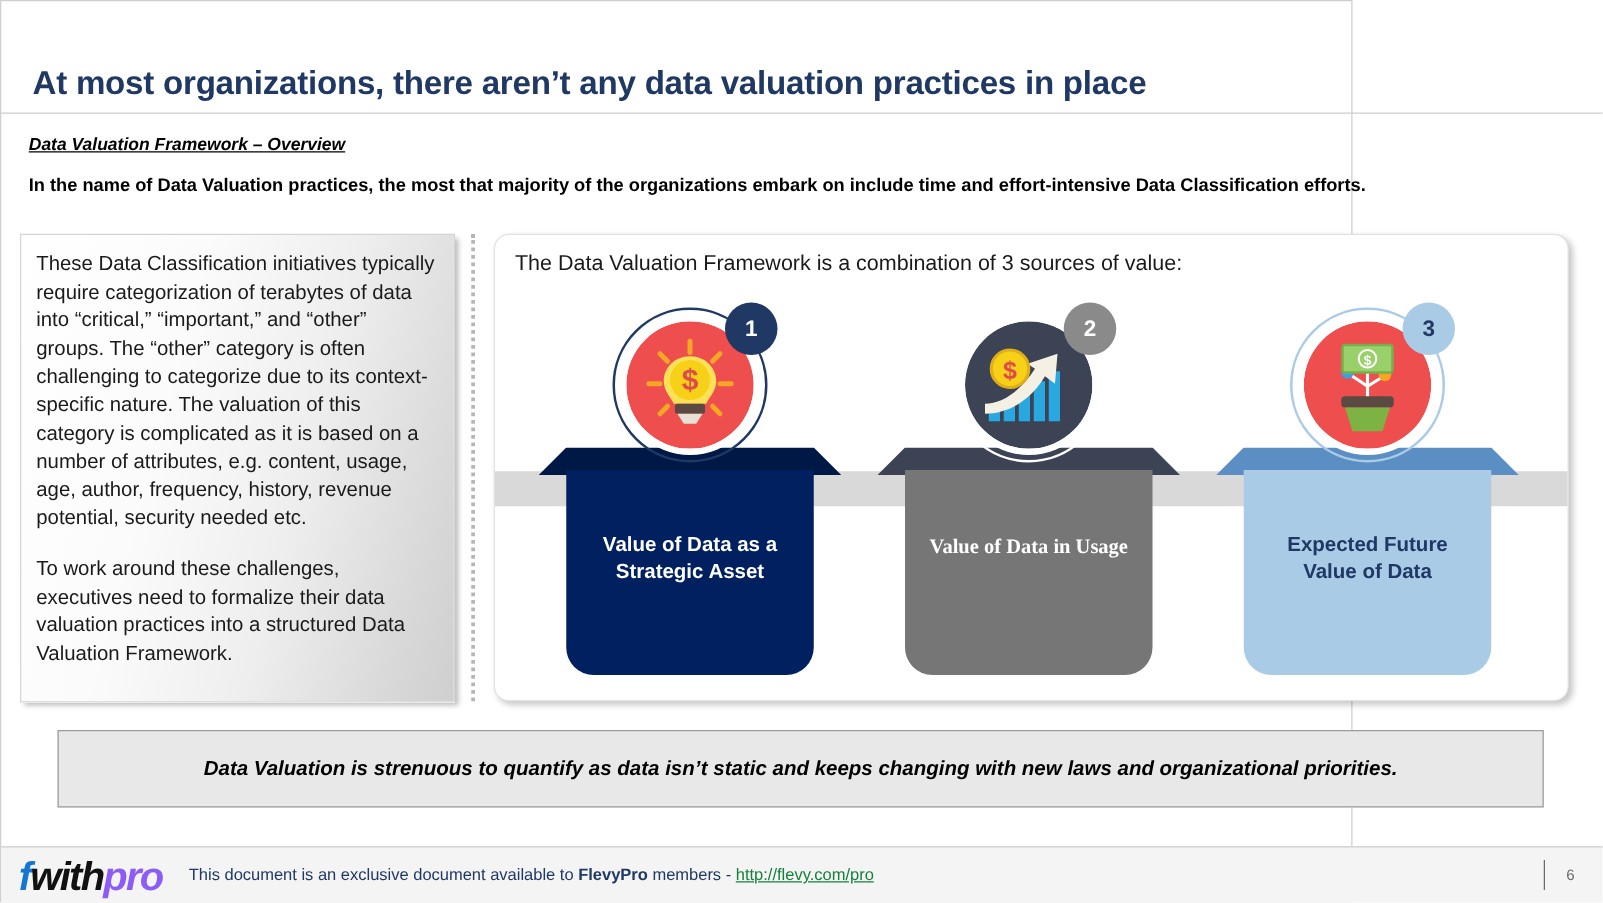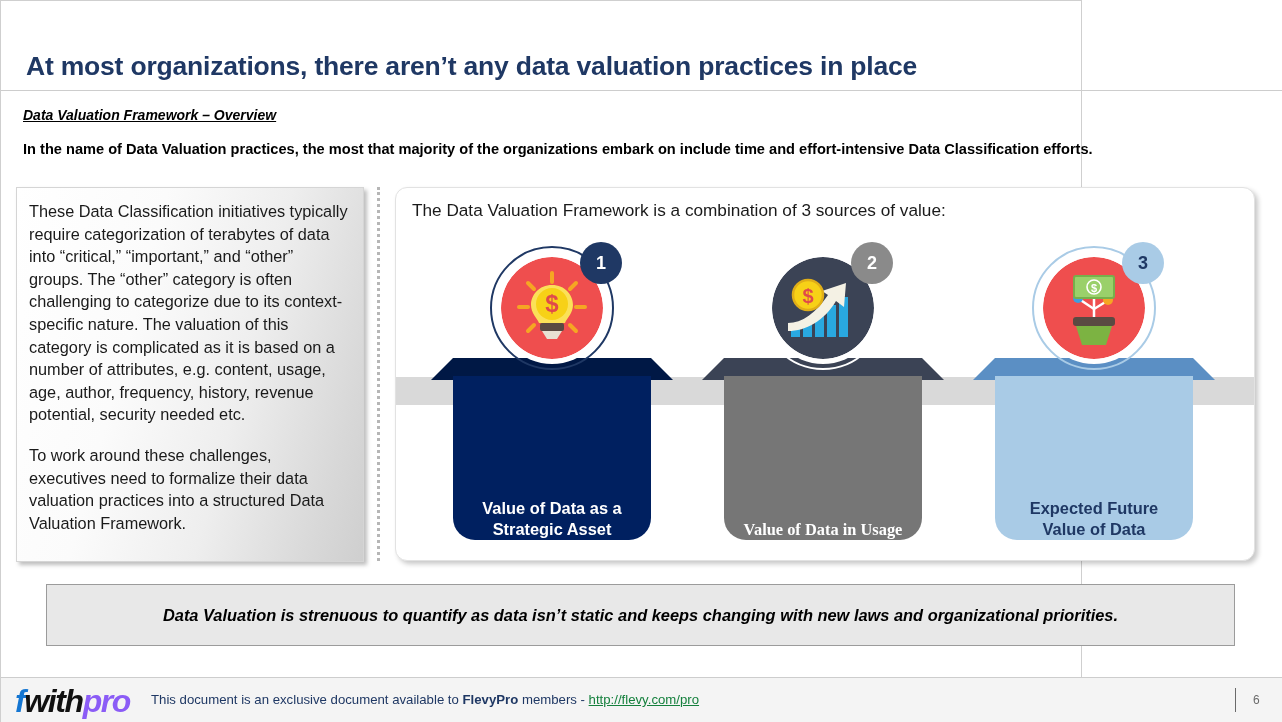--- a/index.html
+++ b/index.html
@@ -143,21 +143,21 @@
   }
   .pillar-shoulder svg { display: block; }
   .pillar-body {
     position: absolute;
     left: 0;
     top: 18px;
     width: 198px;
     height: 164px;
     border-radius: 0 0 22px 22px;
     display: flex;
-    align-items: flex-end;
+    align-items: flex-start;
     justify-content: center;
   }
   .pillar-label {
     margin-top: 50px;
     text-align: center;
     font-size: 16.4px;
     font-weight: bold;
     line-height: 21px;
     padding: 0 12px;
   }

